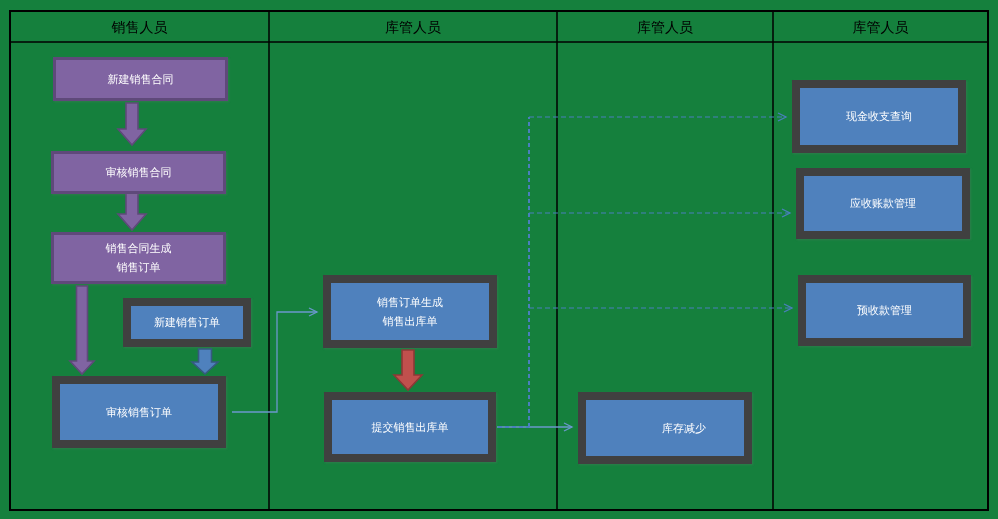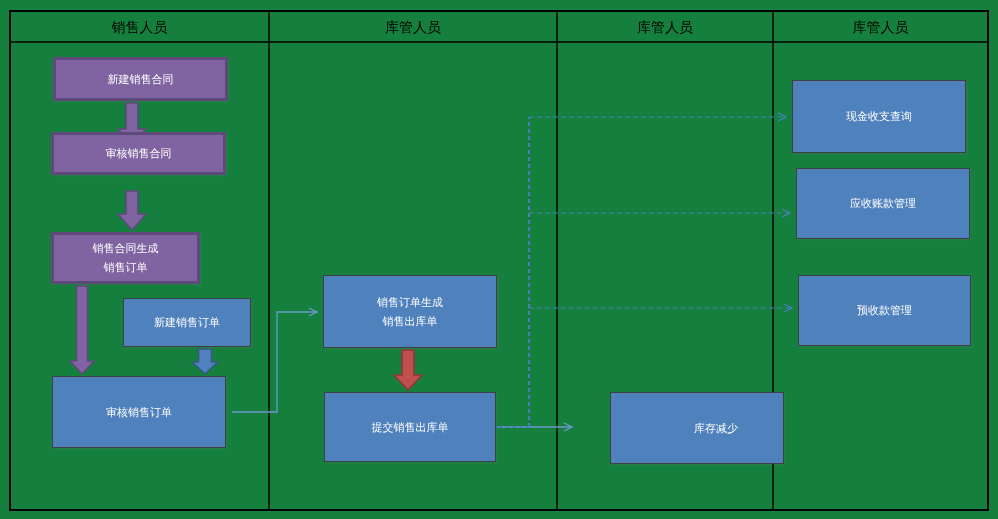--- a/index.html
+++ b/index.html
@@ -33,21 +33,21 @@
     align-items: center;
     justify-content: center;
     text-align: center;
     color: #ffffff;
     font-size: 11px;
     line-height: 19px;
     white-space: pre-line;
     box-shadow: 1px 1px 2px rgba(120,120,120,0.25);
   }
   .node.purple { background: #8064a2; border: 3px solid #5f497a; }
-  .node.blue   { background: #4f81bd; border: 1px solid #404040; }
+  .node.blue   { background: #4f81bd; border: 8px solid #404040; }
 
   .shape-purple { fill: #8064a2; stroke: #5f497a; stroke-width: 1.6; }
   .shape-blue   { fill: #4f81bd; stroke: #36597f; stroke-width: 1.6; }
   .shape-red    { fill: #c0504d; stroke: #8c3836; stroke-width: 1.6; }
   .grid         { stroke: #000000; fill: none; }
   .conn-solid   { stroke: #6b98cd; stroke-width: 1.3; fill: none; }
   .conn-dash    { stroke: #4a7fbe; stroke-width: 1.2; fill: none; stroke-dasharray: 5 3; }
   .conn-dash-bold { stroke: #4a7fbe; stroke-width: 2; fill: none; stroke-dasharray: 4 3; }
 </style>
 </head>
@@ -85,26 +85,26 @@
     <polygon points="198.5,349 211.5,349 211.5,362 218,362 205,374 192,362 198.5,362" class="shape-blue"></polygon>
     <polygon points="402,350 414,350 414,375 422,375 408,390 394,375 402,375" class="shape-red"></polygon>
   </svg>
 
   <div class="lane-header" style="left:10px; width:259px;">销售人员</div>
   <div class="lane-header" style="left:269px; width:288px;">库管人员</div>
   <div class="lane-header" style="left:557px; width:216px;">库管人员</div>
   <div class="lane-header" style="left:773px; width:215px;">库管人员</div>
 
   <div class="node purple" style="left:53px;  top:57px;  width:175px; height:44px;">新建销售合同</div>
-  <div class="node purple" style="left:51px;  top:132px; width:175px; height:43px;">审核销售合同</div>
-  <div class="node purple" style="left:51px;  top:232px; width:149px; height:52px;">销售合同生成
+  <div class="node purple" style="left:51px;  top:151px; width:175px; height:43px;">审核销售合同</div>
+  <div class="node purple" style="left:51px;  top:232px; width:175px; height:52px;">销售合同生成
 销售订单</div>
   <div class="node blue" style="left:123px; top:298px; width:128px; height:49px;">新建销售订单</div>
   <div class="node blue" style="left:52px;  top:376px; width:174px; height:72px;">审核销售订单</div>
   <div class="node blue" style="left:323px; top:275px; width:174px; height:73px;">销售订单生成
 销售出库单</div>
   <div class="node blue" style="left:324px; top:392px; width:172px; height:70px;">提交销售出库单</div>
-  <div class="node blue" style="left:610px; top:392px; width:174px; height:72px;padding-left:38px;">库存减少</div>
+  <div class="node blue" style="left:578px; top:392px; width:174px; height:72px;padding-left:38px;">库存减少</div>
   <div class="node blue" style="left:792px; top:80px;  width:174px; height:73px;">现金收支查询</div>
   <div class="node blue" style="left:796px; top:168px; width:174px; height:71px;">应收账款管理</div>
   <div class="node blue" style="left:798px; top:275px; width:173px; height:71px;">预收款管理</div>
 
 </div>
 
 </body></html>

